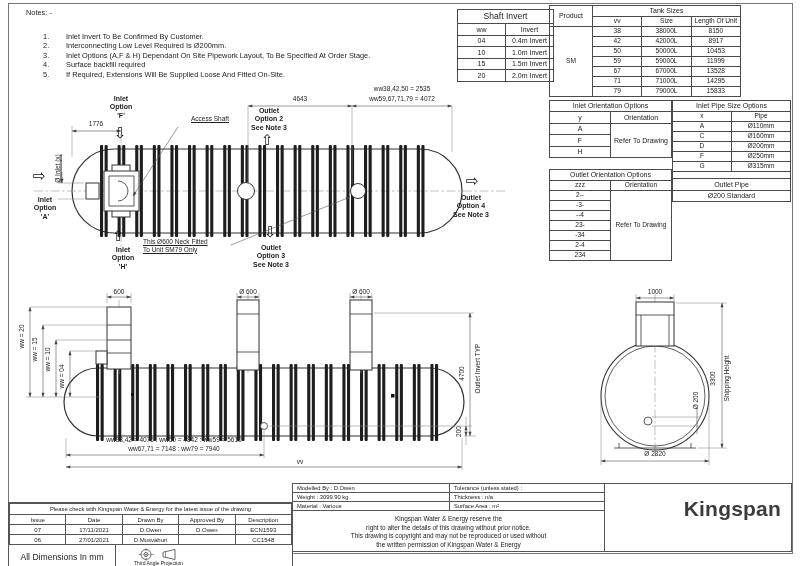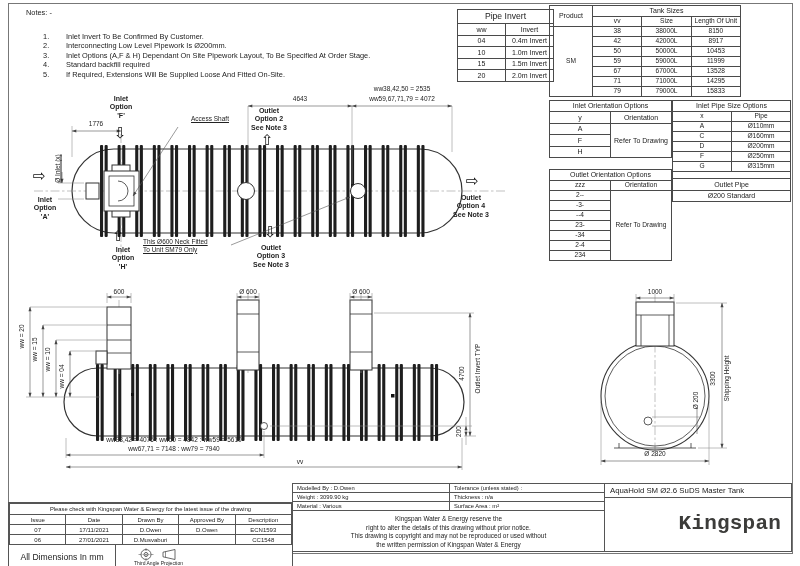--- a/index.html
+++ b/index.html
@@ -56,21 +56,21 @@
                font-size:5.8px;height:9px;line-height:9px;padding-left:4px;
                white-space:nowrap;overflow:hidden;box-sizing:border-box}
   .inforow>div:nth-child(even){border-right:none}
   .copyright{font-size:6.4px;line-height:1.35;text-align:center;white-space:pre-line;
              padding-top:4px}
   .tbr-row1{display:flex;justify-content:space-between;border-bottom:1px solid #555;height:15px}
   .tbr-row1 .dlabel{font-size:9px;font-weight:700;padding:2px 0 0 5px}
   .tbr-row1 .page{font-size:5.2px;padding:2px 3px 0 0;color:#333}
   .tbr-row2{border-bottom:1px solid #555;height:14px;font-size:7.8px;padding:2px 0 0 5px;box-sizing:border-box}
   .logo{height:37px;display:flex;align-items:flex-end;justify-content:flex-end;
-        padding:0 10px 3px 0;font-family:Liberation Mono, monospace;font-weight:700;
+        padding:0 10px 3px 0;font-family:Liberation Sans, sans-serif;font-weight:700;
         font-size:21px;color:#3c3c3a;letter-spacing:.2px}
 </style>
 </head>
 <body>
 
 <div class="sheet">
   <div class="frame"></div>
 
   <svg class="lines" width="800" height="566" viewBox="0 0 800 566">
     <defs>
@@ -262,32 +262,32 @@
       <line x1="601" y1="402" x2="601" y2="465" class="ext"></line>
       <line x1="709" y1="402" x2="709" y2="465" class="ext"></line>
       <line x1="601" y1="461" x2="709" y2="461" class="dim" marker-start="url(#arw)" marker-end="url(#arw)"></line>
     </g>
   </svg>
 
   <div class="notes">
     <div class="ttl">Notes: -</div>
     <ol>
       <li>Inlet Invert To Be Confirmed By Customer.</li>
-      <li>Interconnecting Low Level Pipework Is Ø200mm.</li>
+      <li>Interconnecting Low Level Required Is Ø200mm.</li>
       <li>Inlet Options (A,F &amp; H) Dependant On Site Pipework Layout, To Be Specified At Order Stage.</li>
-      <li>Standard backfill required</li>
+      <li>Surface backfill required</li>
       <li>If Required, Extensions Will Be Supplied Loose And Fitted On-Site.</li>
     </ol>
   </div>
 
   <div class="tbl" style="left:457px;top:9px;width:97px">
     <table>
       <tbody>
           <tr>
-            <td colspan="2" class="big">Pipe Invert</td>
+            <td colspan="2" class="big">Shaft Invert</td>
           </tr>
       <tr>
             <td style="width:32px" class="med">ww</td>
             <td class="med">Invert</td>
           </tr>
       <tr>
             <td class="med">04</td>
             <td class="med">0.4m Invert</td>
           </tr>
       <tr>
@@ -569,16 +569,15 @@
       <div>Material : Various</div>
       <div>Surface Area : m²</div>
     </div>
     <div class="copyright">Kingspan Water &amp; Energy reserve the
 right to alter the details of this drawing without prior notice.
 This drawing is copyright and may not be reproduced or used without
 the written permission of Kingspan Water &amp; Energy</div>
   </div>
 
   <div class="tb" style="left:604px;top:483px;width:188px;height:69px">
-    <div class="tbr-row2">AquaHold SM Ø2.6 SuDS Master Tank</div>
     <div class="logo">Kingspan</div>
   </div>
 </div>
 
 </body></html>

